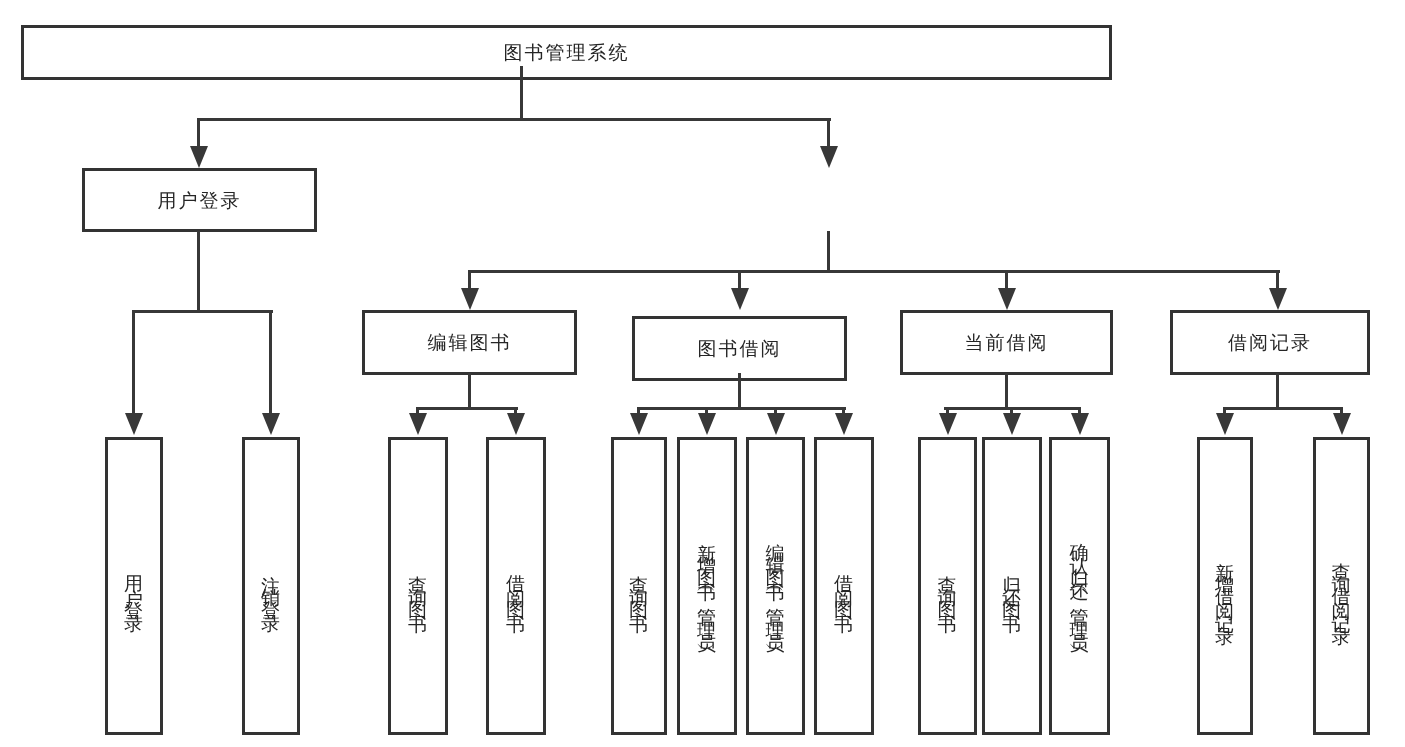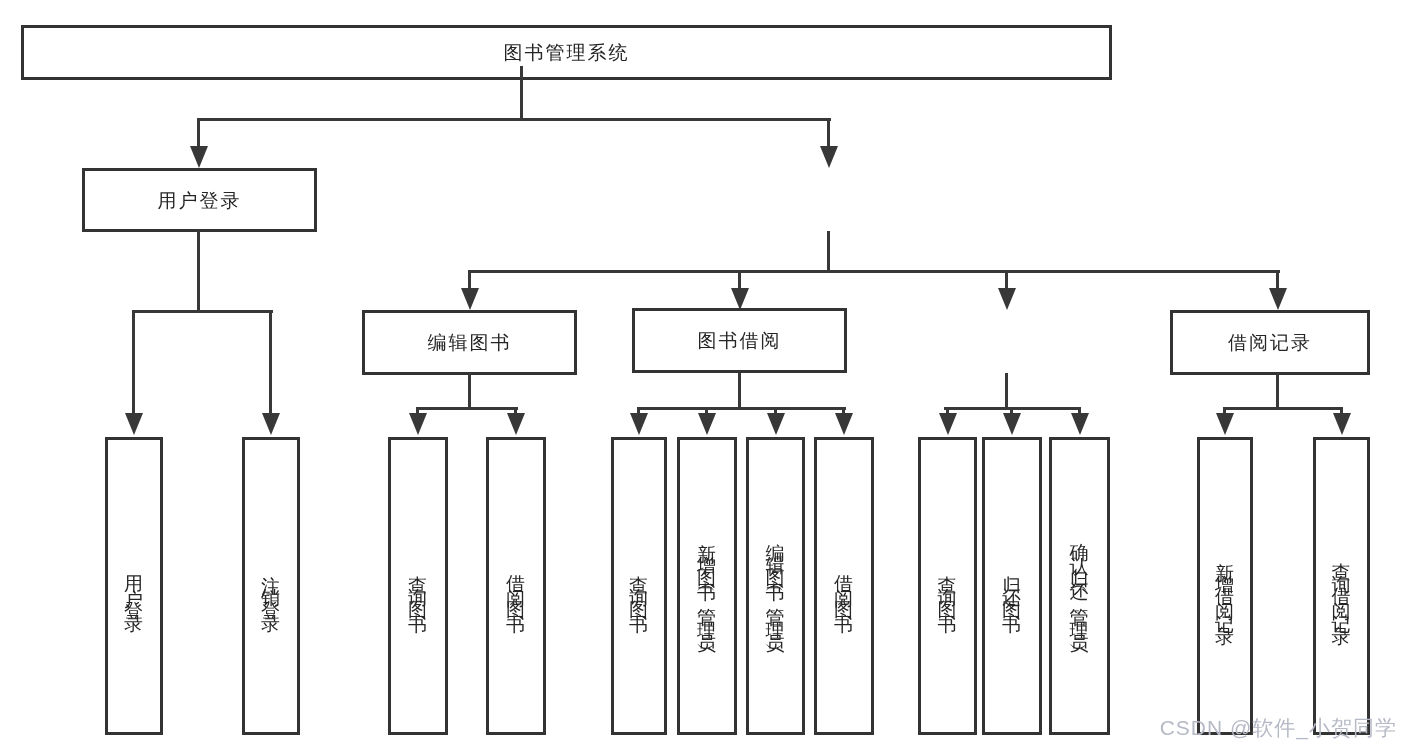--- a/index.html
+++ b/index.html
@@ -62,21 +62,22 @@
   <div class="ln" style="left:468px;top:272px;width:3px;height:18px"></div>
   <div class="ln" style="left:738px;top:272px;width:3px;height:18px"></div>
   <div class="ln" style="left:1005px;top:272px;width:3px;height:18px"></div>
   <div class="ln" style="left:1276px;top:272px;width:3px;height:18px"></div>
   <div class="ar" style="left:461px;top:288px"></div>
   <div class="ar" style="left:731px;top:288px"></div>
   <div class="ar" style="left:998px;top:288px"></div>
   <div class="ar" style="left:1269px;top:288px"></div>
 
   <div class="box" style="left:362px;top:310px;width:215px;height:65px">编辑图书</div>
-  <div class="box" style="left:632px;top:308px;width:215px;height:65px">图书借阅</div>
+  <div class="box" style="left:632px;top:316px;width:215px;height:65px">图书借阅</div>
+  <div class="box" style="left:900px;top:310px;width:213px;height:65px">当前借阅</div>
   <div class="box" style="left:1170px;top:310px;width:200px;height:65px">借阅记录</div>
 
   <div class="ln" style="left:468px;top:373px;width:3px;height:36px"></div>
   <div class="ln" style="left:738px;top:373px;width:3px;height:36px"></div>
   <div class="ln" style="left:1005px;top:373px;width:3px;height:36px"></div>
   <div class="ln" style="left:1276px;top:373px;width:3px;height:36px"></div>
 
   <div class="ln" style="left:416px;top:407px;width:102px;height:3px"></div>
   <div class="ln" style="left:637px;top:407px;width:209px;height:3px"></div>
   <div class="ln" style="left:944px;top:407px;width:137px;height:3px"></div>
@@ -117,15 +118,14 @@
   <div class="box vbox" style="left:746px;top:437px;width:59px;height:298px">编辑图书（管理员）</div>
   <div class="box vbox" style="left:814px;top:437px;width:60px;height:298px">借阅图书</div>
 
   <div class="box vbox" style="left:918px;top:437px;width:59px;height:298px">查询图书</div>
   <div class="box vbox" style="left:982px;top:437px;width:60px;height:298px">归还图书</div>
   <div class="box vbox" style="left:1049px;top:437px;width:61px;height:298px">确认归还（管理员）</div>
 
   <div class="box vbox" style="left:1197px;top:437px;width:56px;height:298px">新增借阅记录</div>
   <div class="box vbox" style="left:1313px;top:437px;width:57px;height:298px">查询借阅记录</div>
 
-  <div class="watermark">CSDN @软件_小贺同学</div>
 
 </div>
 
 </body></html>

